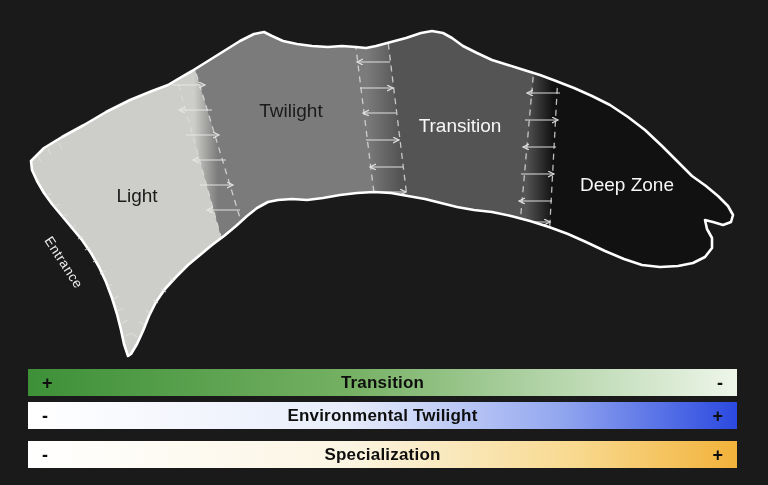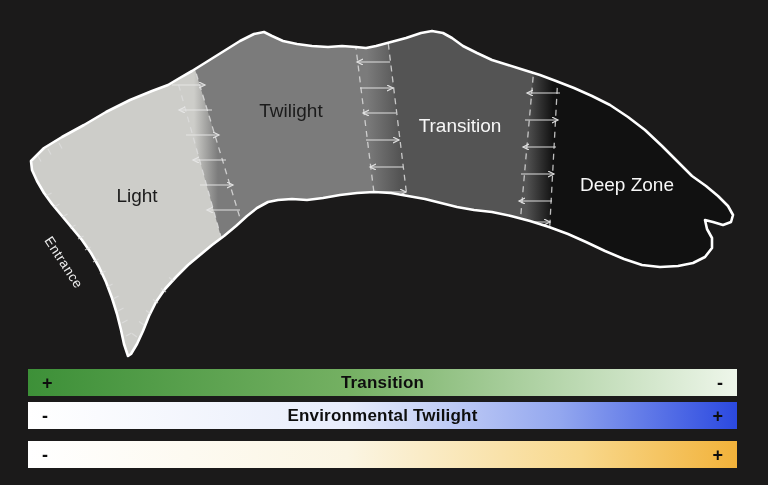--- a/index.html
+++ b/index.html
@@ -139,16 +139,17 @@
   </div>
 
   <div class="bar bar-1" style="background: linear-gradient(90deg, rgb(255, 255, 255) 0%, rgb(232, 237, 251) 45%, rgb(147, 167, 239) 75%, rgb(43, 73, 224) 100%);">
     <span class="sign">-</span>
     <span class="bar-label">Environmental Twilight</span>
     <span class="sign">+</span>
   </div>
 
   <div class="bar bar-2" style="background: linear-gradient(90deg, rgb(255, 255, 255) 0%, rgb(251, 245, 227) 45%, rgb(248, 216, 140) 78%, rgb(242, 178, 58) 100%);">
     <span class="sign">-</span>
+    <span class="bar-label">Specialization</span>
     <span class="sign">+</span>
   </div>
 
 </div>
 
 </body></html>

